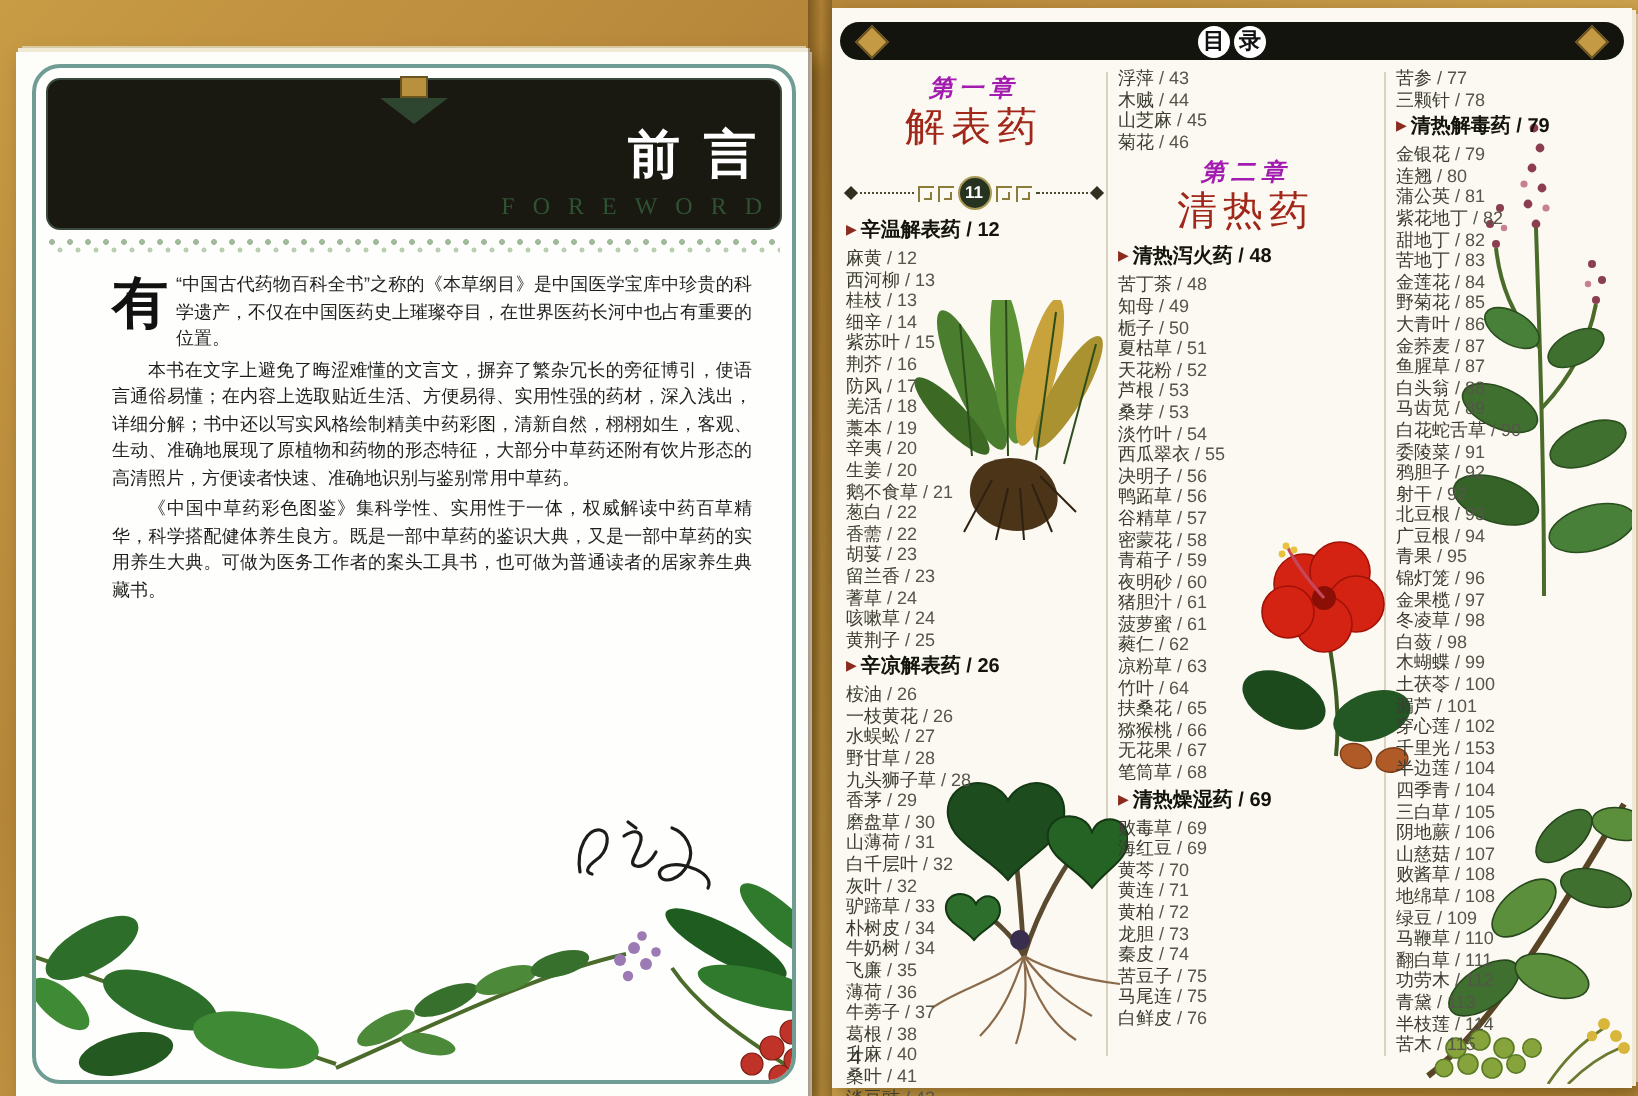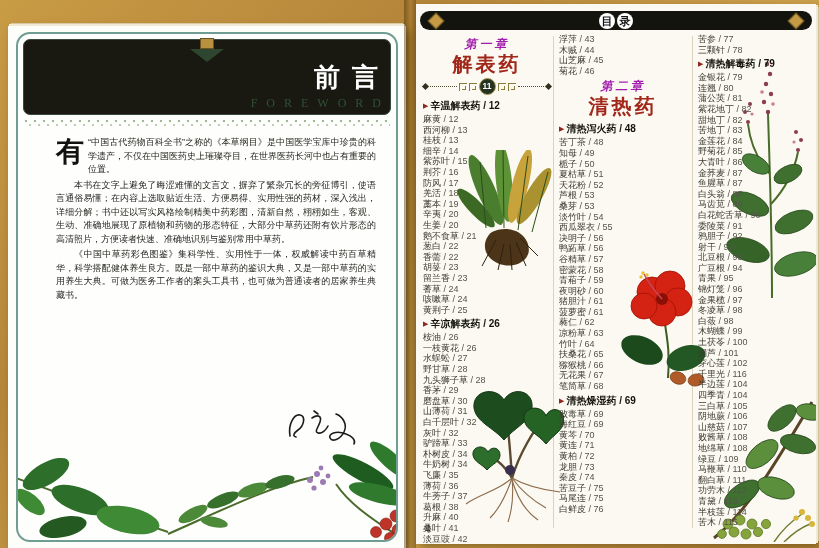--- a/index.html
+++ b/index.html
@@ -43,23 +43,23 @@
   .b-dia.l{left:10px;} .b-dia.r{right:10px;}
   .vline{position:absolute;top:32px;bottom:16px;width:1px;background:#d9d2bd;}
   .toc-col{position:absolute;top:30px;z-index:2;}
   .entry{font-size:9px;line-height:10.6px;color:#3c3c32;white-space:nowrap;}
   .entry .pg{color:#55554a;}
   .sec-row{font-size:10px;font-weight:bold;line-height:12px;margin:3px 0 2px 0;color:#14140c;white-space:nowrap;}
   .sec-row .arr{color:#8b2a1e;font-size:7px;margin-right:2px;vertical-align:1px;}
   .ch-block{text-align:center;margin:2px 0 5px 0;}
   .ch-label{font-size:12px;font-weight:bold;font-style:italic;color:#a21caf;
      font-family:"Liberation Serif","DejaVu Serif",serif;letter-spacing:3px;}
-  .ch-title{font-size:20px;font-weight:bold;color:#a1271a;letter-spacing:3px;line-height:23px;
+  .ch-title{font-size:20px;font-weight:normal;color:#a1271a;letter-spacing:3px;line-height:23px;
      font-family:"Liberation Serif","DejaVu Serif",serif;}
-  .ch-orn{display:flex;align-items:center;gap:2px;margin-top:2px;}
+  .ch-orn{display:flex;align-items:center;gap:2px;margin-top:12px;}
   .dline{flex:1;border-top:1px dotted #4a4a30;height:0;}
   .dia{flex:none;width:5px;height:5px;background:#30301e;transform:rotate(45deg);}
   .key{flex:none;width:7px;height:7px;border-left:1px solid #8a7d3a;border-top:1px solid #8a7d3a;position:relative;}
   .key::after{content:'';position:absolute;left:2px;top:2px;width:3px;height:3px;
      border-right:1px solid #8a7d3a;border-bottom:1px solid #8a7d3a;}
   .badge{flex:none;width:15px;height:15px;border-radius:50%;background:#273321;color:#fff;
      font-size:8.5px;line-height:15px;text-align:center;border:1px solid #a99b55;font-weight:bold;}
   .pageno{position:absolute;left:9px;bottom:9px;font-size:10px;color:#333;}
   .illus{position:absolute;z-index:1;}
 </style>
@@ -278,21 +278,21 @@
         <div class="entry">广豆根<span class="pg"> / 94</span></div>
         <div class="entry">青果<span class="pg"> / 95</span></div>
         <div class="entry">锦灯笼<span class="pg"> / 96</span></div>
         <div class="entry">金果榄<span class="pg"> / 97</span></div>
         <div class="entry">冬凌草<span class="pg"> / 98</span></div>
         <div class="entry">白蔹<span class="pg"> / 98</span></div>
         <div class="entry">木蝴蝶<span class="pg"> / 99</span></div>
         <div class="entry">土茯苓<span class="pg"> / 100</span></div>
         <div class="entry">漏芦<span class="pg"> / 101</span></div>
         <div class="entry">穿心莲<span class="pg"> / 102</span></div>
-        <div class="entry">千里光<span class="pg"> / 116</span></div>
+        <div class="entry">千里光<span class="pg"> / 153</span></div>
         <div class="entry">半边莲<span class="pg"> / 104</span></div>
         <div class="entry">四季青<span class="pg"> / 104</span></div>
         <div class="entry">三白草<span class="pg"> / 105</span></div>
         <div class="entry">阴地蕨<span class="pg"> / 106</span></div>
         <div class="entry">山慈菇<span class="pg"> / 107</span></div>
         <div class="entry">败酱草<span class="pg"> / 108</span></div>
         <div class="entry">地绵草<span class="pg"> / 108</span></div>
         <div class="entry">绿豆<span class="pg"> / 109</span></div>
         <div class="entry">马鞭草<span class="pg"> / 110</span></div>
         <div class="entry">翻白草<span class="pg"> / 111</span></div>

